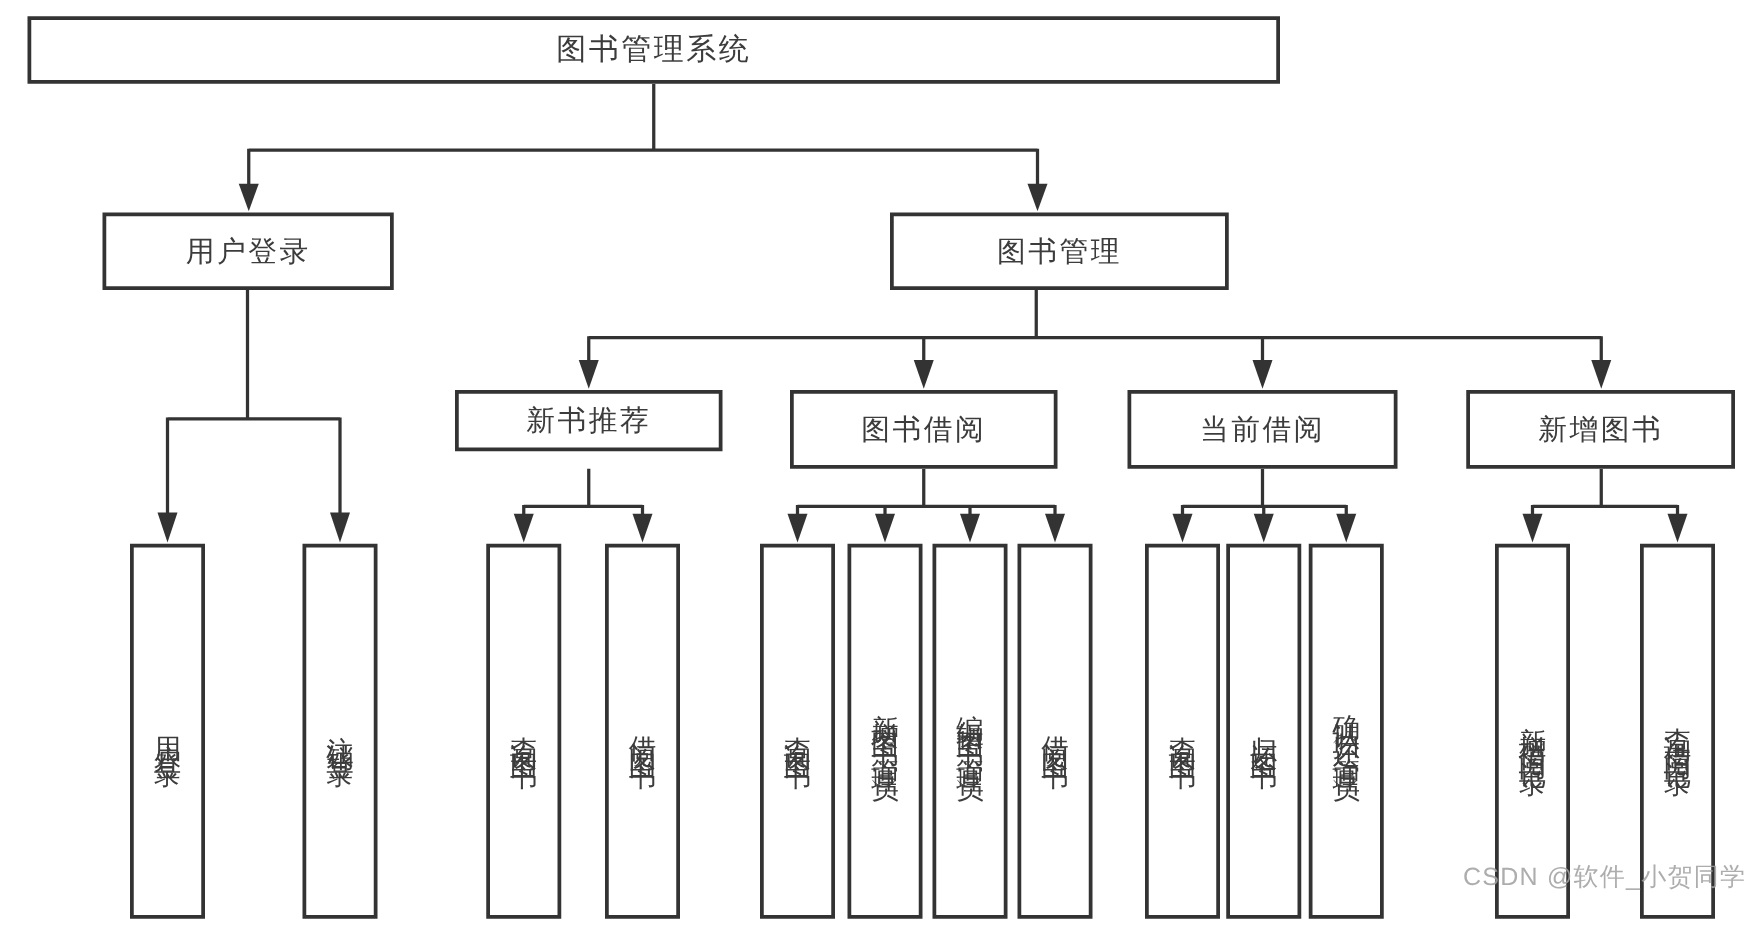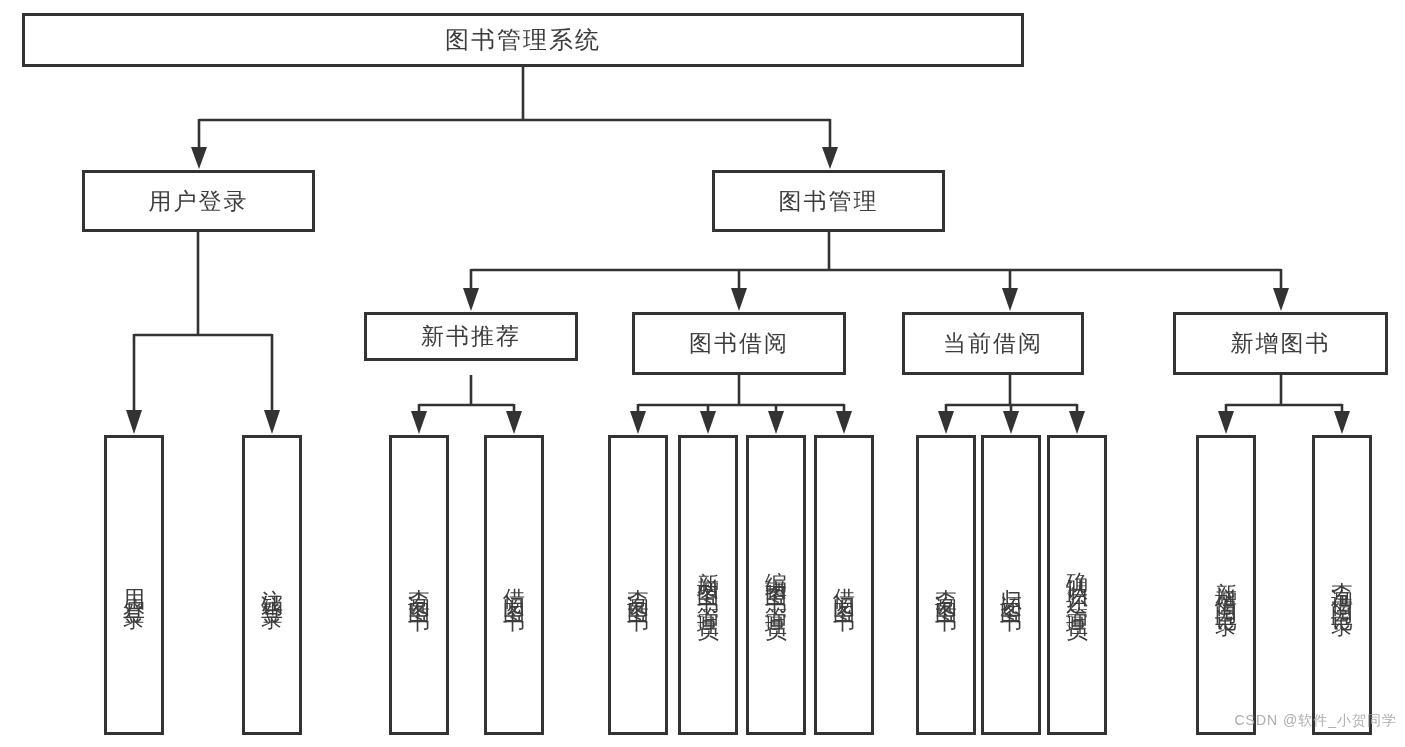--- a/index.html
+++ b/index.html
@@ -55,23 +55,23 @@
   .node.leaf .lbl {
     writing-mode: vertical-lr;
     text-orientation: mixed;
     font-size: 22px;
     letter-spacing: 7px;
     white-space: normal;
   }
   .watermark {
     position: absolute;
     right: 8px;
-    top: 712px;
+    top: 688px;
     z-index: 3;
-    font-size: 14px;
+    font-size: 20px;
     letter-spacing: 1px;
     color: var(--color-watermark, #a2a2a2);
     opacity: 0.88;
     white-space: nowrap;
   }
 </style>
 </head>
 <body>
 
 <div class="stage">
@@ -119,31 +119,31 @@
     </g>
   </svg>
 
   <div class="node root" style="left:22px; top:13px; width:1002px; height:54px;justify-content:center;">
     <span class="lbl">图书管理系统</span>
   </div>
 
   <div class="node" style="left:82px; top:170px; width:233px; height:62px;">
     <span class="lbl">用户登录</span>
   </div>
-  <div class="node" style="left:712px; top:170px; width:233px; height:62px;">
+  <div class="node" style="left:712px; top:170px; width:271px; height:62px;">
     <span class="lbl">图书管理</span>
   </div>
 
   <div class="node" style="left:364px; top:312px; width:214px; height:49px;">
     <span class="lbl">新书推荐</span>
   </div>
   <div class="node" style="left:632px; top:312px; width:214px; height:63px;">
     <span class="lbl">图书借阅</span>
   </div>
-  <div class="node" style="left:902px; top:312px; width:182px; height:63px;">
+  <div class="node" style="left:902px; top:312px; width:216px; height:63px;">
     <span class="lbl">当前借阅</span>
   </div>
   <div class="node" style="left:1173px; top:312px; width:215px; height:63px;">
     <span class="lbl">新增图书</span>
   </div>
 
   <div class="node leaf" style="left:104px; top:435px; width:60px; height:300px;">
     <span class="lbl">用户登录</span>
   </div>
   <div class="node leaf" style="left:242px; top:435px; width:60px; height:300px;">

